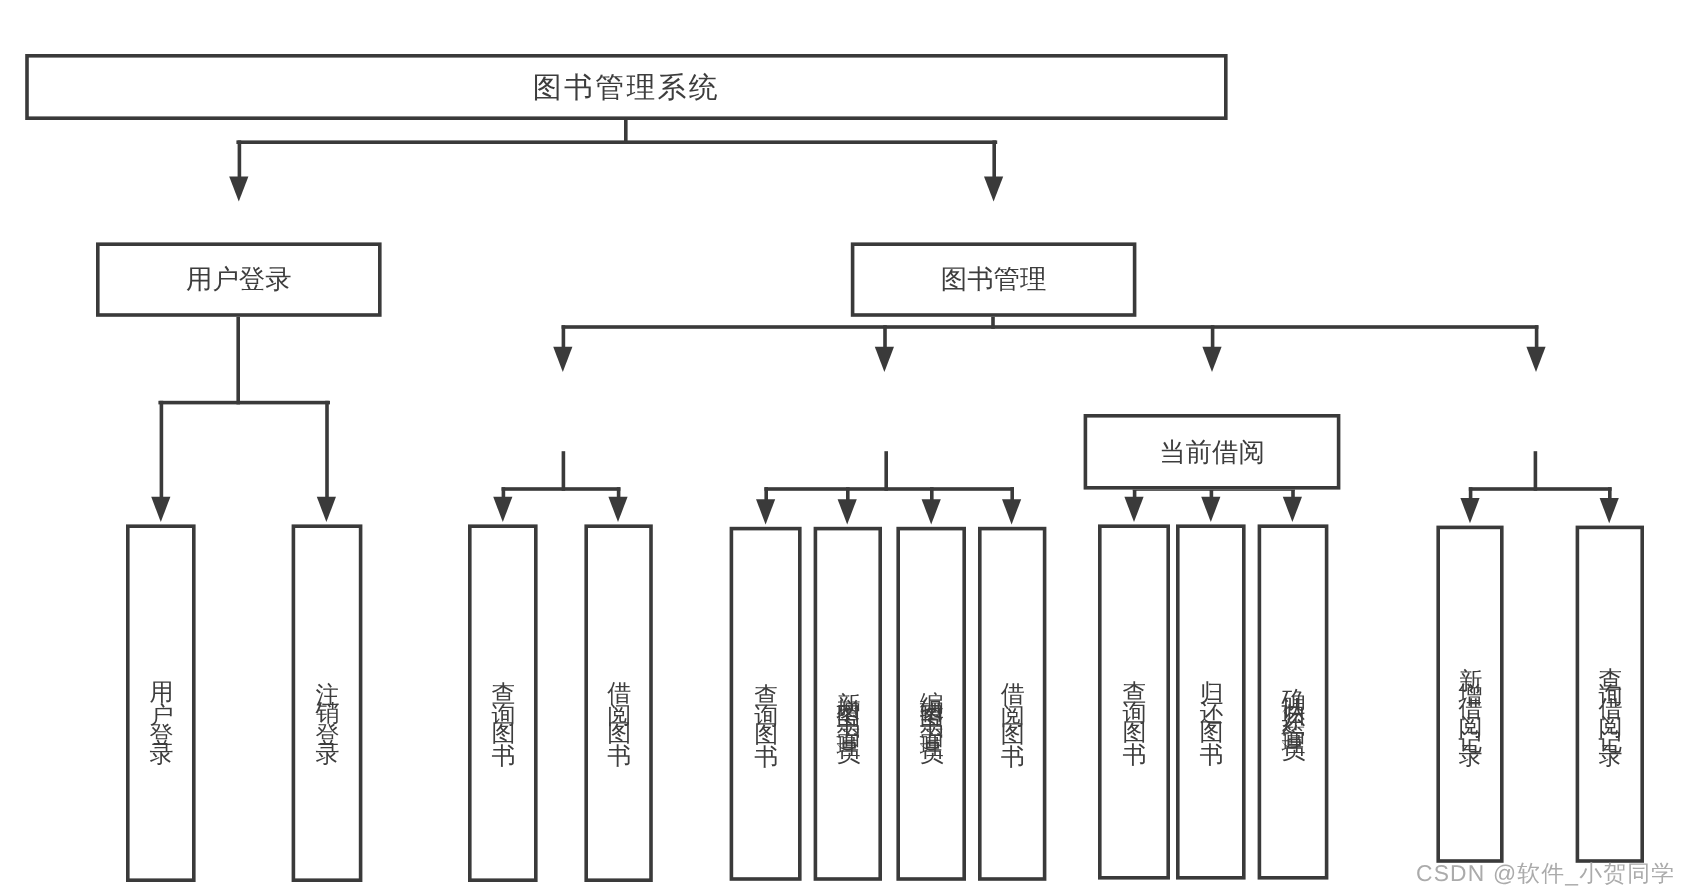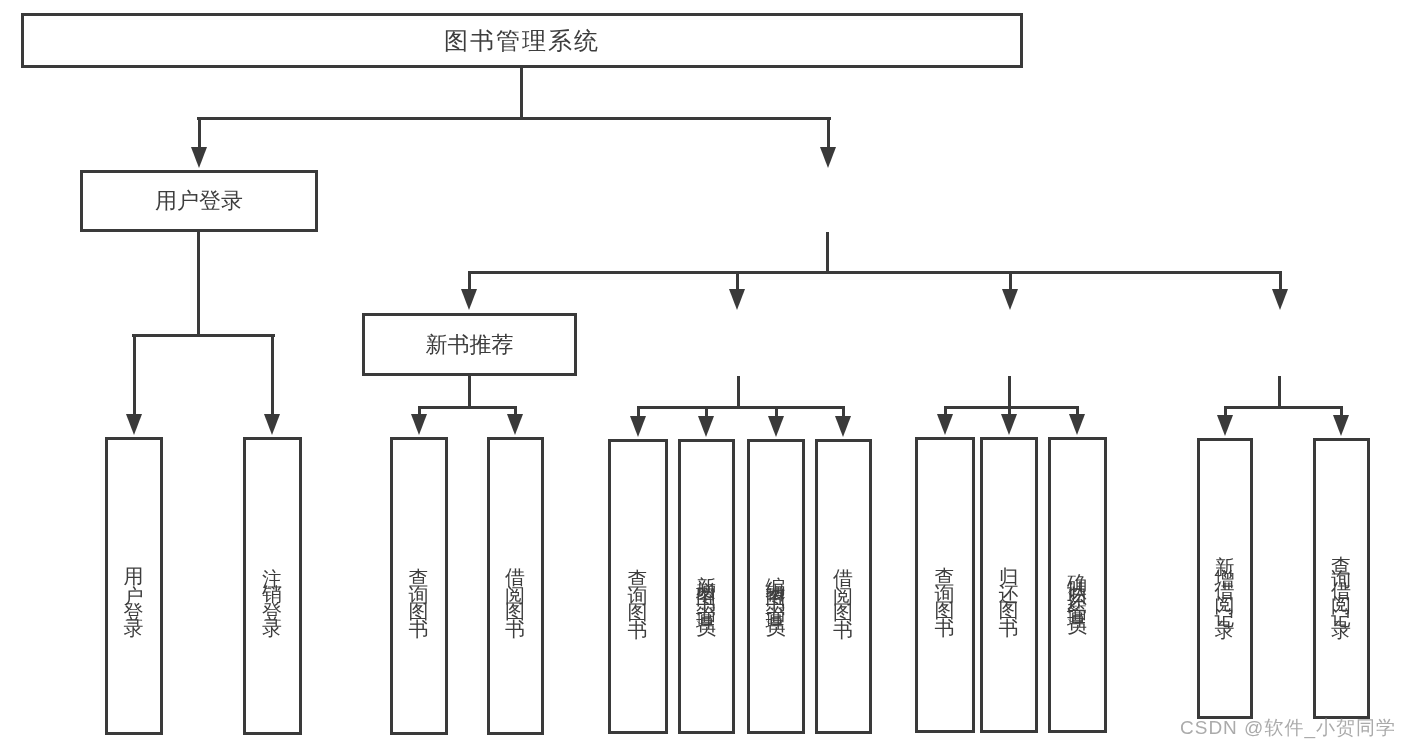--- a/index.html
+++ b/index.html
@@ -11,21 +11,21 @@
   html,body{margin:0;padding:0;background:#fff;}
   .canvas{
     position:relative;width:1405px;height:747px;background:var(--fill);
     font-family:"Liberation Sans", sans-serif;overflow:hidden;
   }
   .box{
     position:absolute;box-sizing:border-box;background:var(--fill);
     border:3px solid var(--line);display:flex;align-items:center;justify-content:center;
     color:var(--text);
   }
-  .h{font-size:22px;}
+  .h{font-size:22px;margin-top:32px;}
   .root-box{font-size:24px;letter-spacing:2px;}
   .leaf span{
     writing-mode:vertical-rl;text-orientation:mixed;
     font-size:20px;line-height:1;white-space:nowrap;
   }
   .sp-l span{letter-spacing:17px;}
   .sp-m span{letter-spacing:13px;}
   .sp-s span{letter-spacing:6px;}
   .line{position:absolute;background:var(--line);}
   .arrow{
@@ -98,23 +98,26 @@
       <div class="arrow" style="left: 1333px; top: 415px;"></div>
     </div>
 
   <div class="box h root-box" style="left:21px;top:13px;width:1002px;height:55px;">
     <span>图书管理系统</span>
   </div>
 
   <div class="box h" style="left:80px;top:170px;width:238px;height:62px;">
     <span>用户登录</span>
   </div>
+  <div class="box h" style="left:709px;top:170px;width:238px;height:62px;">
+    <span>图书管理</span>
+  </div>
 
-  <div class="box h" style="left:362px;top:313px;width:215px;height:63px;">
-    <span>新书推荐</span>
+  <div class="box h" style="left:903px;top:313px;width:214px;height:63px;">
+    <span>当前借阅</span>
   </div>
 
   <div class="box leaf sp-l" style="left:105px;top:437px;width:58px;height:298px;">
     <span>用户登录</span>
   </div>
   <div class="box leaf sp-l" style="left:243px;top:437px;width:59px;height:298px;">
     <span>注销登录</span>
   </div>
 
   <div class="box leaf sp-l" style="left:390px;top:437px;width:58px;height:298px;">

